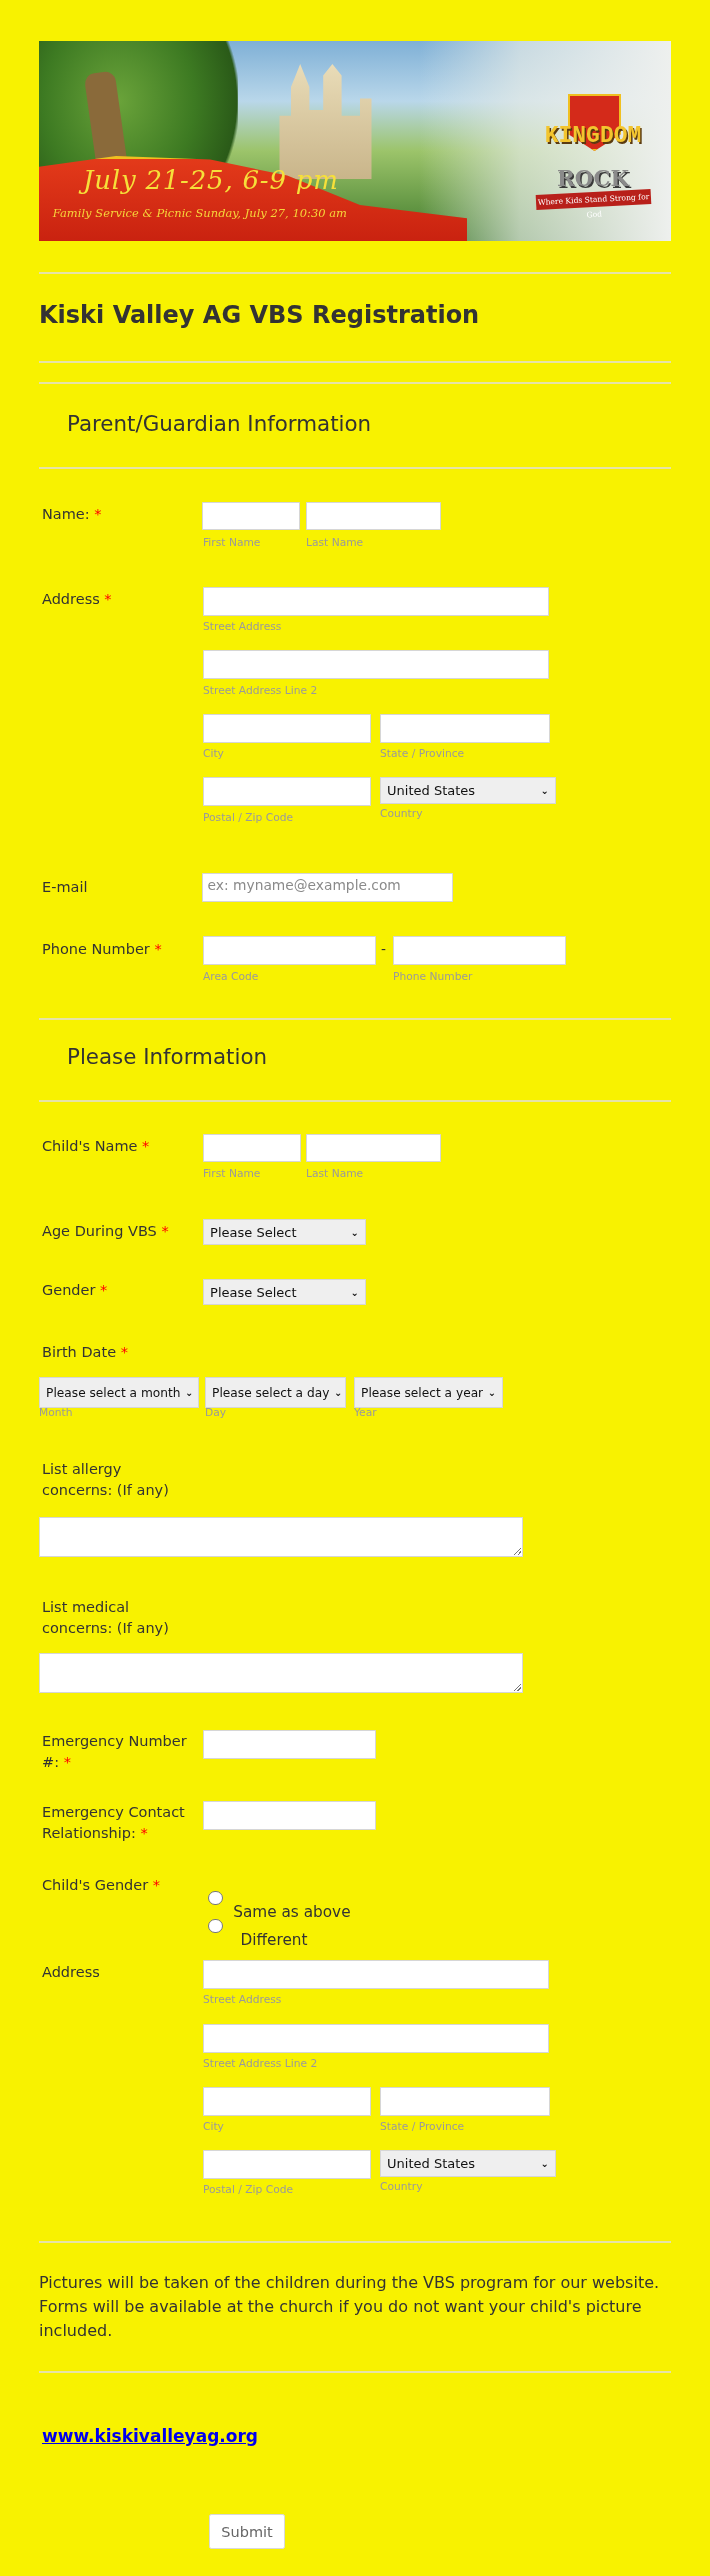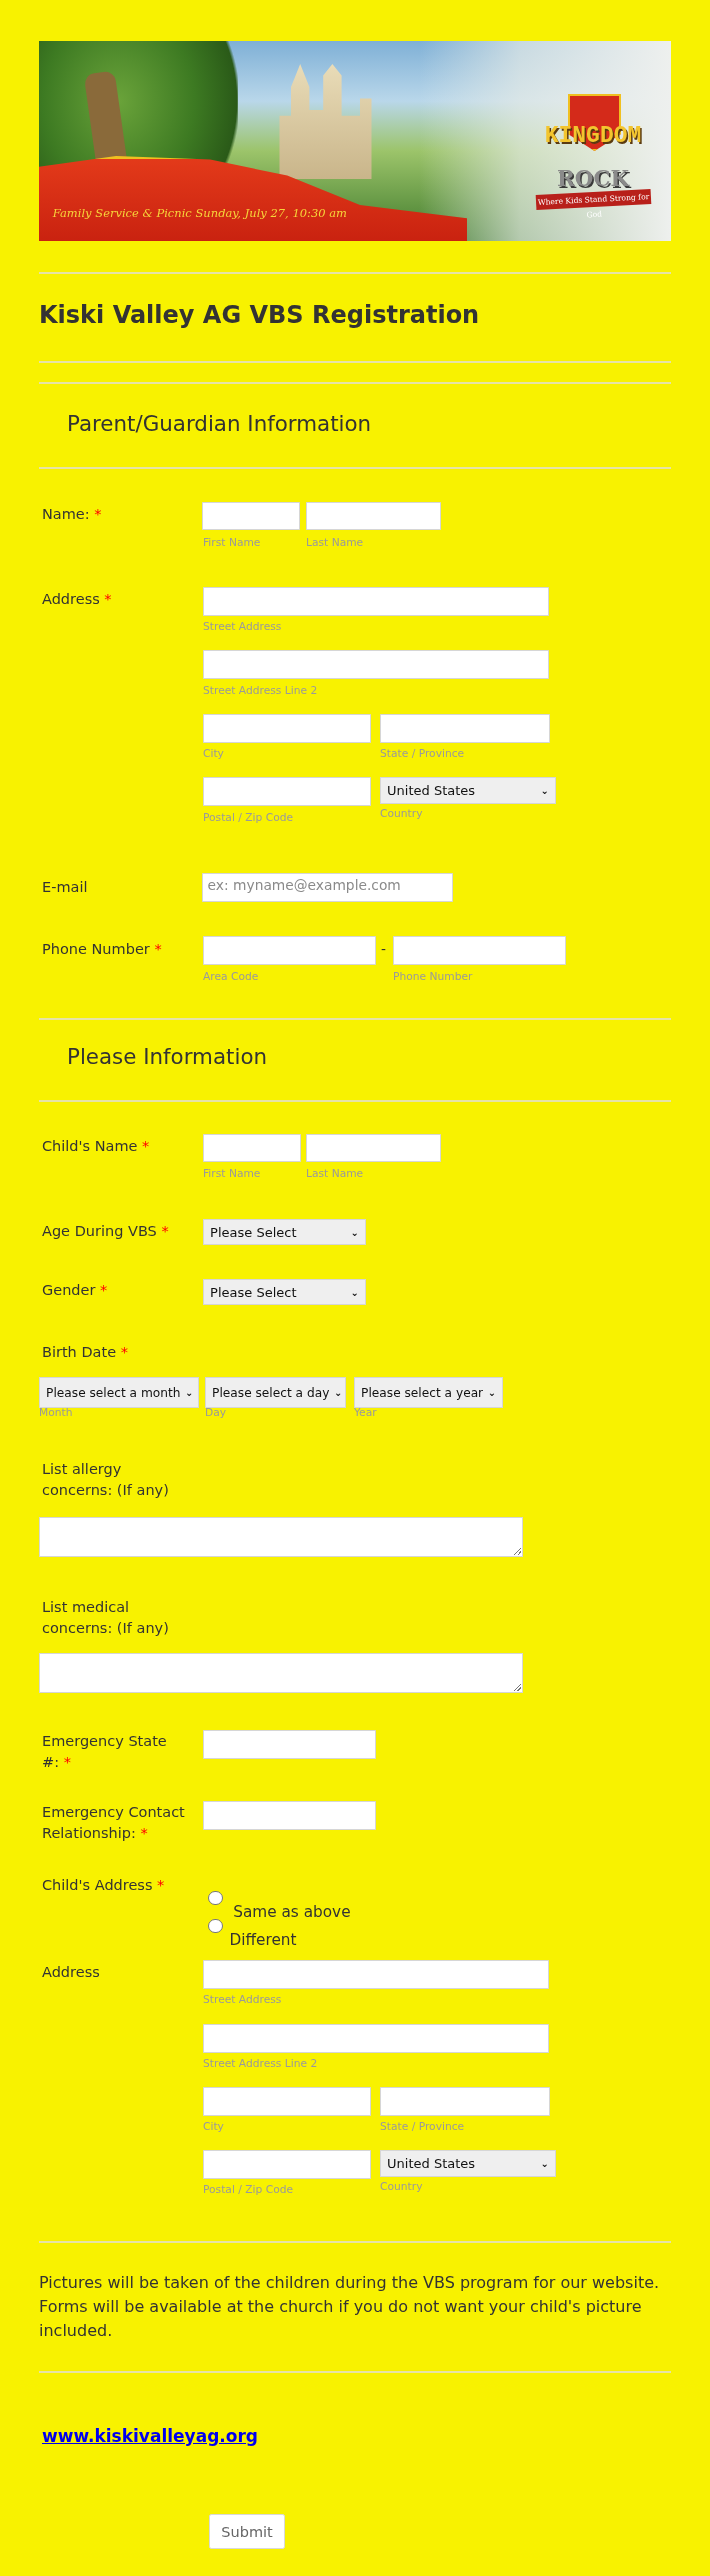--- a/index.html
+++ b/index.html
@@ -54,20 +54,21 @@
 </style>
 </head>
 <body>
 
 <div class="abs banner">
   <div class="tree-left"></div>
   <div class="trunk"></div>
   <div class="castle"></div>
   <div class="tree-right"></div>
   <div class="ribbon"></div>
+  <div class="date1">July 21-25, 6-9 pm</div>
   <div class="date2">Family Service &amp; Picnic Sunday, July 27, 10:30 am</div>
   <div class="logo">
     <div class="shield"></div>
     <div class="k1">KINGDOM</div>
     <div class="k2">ROCK</div>
     <div class="tag">Where Kids Stand Strong for God</div>
   </div>
 </div>
 
 <div class="abs divider" style="top:272px"></div>
@@ -175,39 +176,39 @@
 
 <div class="abs label" style="left:42px; top:1597px">
   <div>List medical</div>
   <div>concerns: (If any)</div>
 </div>
 <div class="abs textarea" style="left:39px; top:1653px; width:484px; height:40px">
   <div class="grip"></div>
 </div>
 
 <div class="abs label" style="left:42px; top:1731px">
-  <div>Emergency State</div>
+  <div>Emergency Number</div>
   <div><span>#:</span><span class="req">*</span></div>
 </div>
 <div class="abs input" style="left:203px; top:1730px; width:173px; height:29px"></div>
 
 <div class="abs label" style="left:42px; top:1802px">
   <div>Emergency Contact</div>
   <div><span>Relationship:</span><span class="req">*</span></div>
 </div>
 <div class="abs input" style="left:203px; top:1801px; width:173px; height:29px"></div>
 
 <div class="abs label" style="left:42px; top:1875px">
-  <span>Child's Address</span><span class="req">*</span>
+  <span>Child's Gender</span><span class="req">*</span>
 </div>
 <div class="abs" style="left:208px; top:1875px; display:flex; align-items:center; gap:10.7px">
   <div class="radio"></div>
   <span class="radio-label">Same as above</span>
 </div>
-<div class="abs" style="left:208px; top:1903px; display:flex; align-items:center; gap:7px">
+<div class="abs" style="left:208px; top:1903px; display:flex; align-items:center; gap:18px">
   <div class="radio"></div>
   <span class="radio-label">Different</span>
 </div>
 
 <div class="abs label" style="left:42px; top:1962px">Address</div>
 <div class="abs input" style="left:203px; top:1960px; width:346px; height:29px"></div>
 <div class="abs sub" style="left:203px; top:1993px">Street Address</div>
 <div class="abs input" style="left:203px; top:2024px; width:346px; height:29px"></div>
 <div class="abs sub" style="left:203px; top:2057px">Street Address Line 2</div>
 <div class="abs input" style="left:203px; top:2087px; width:168px; height:29px"></div>

